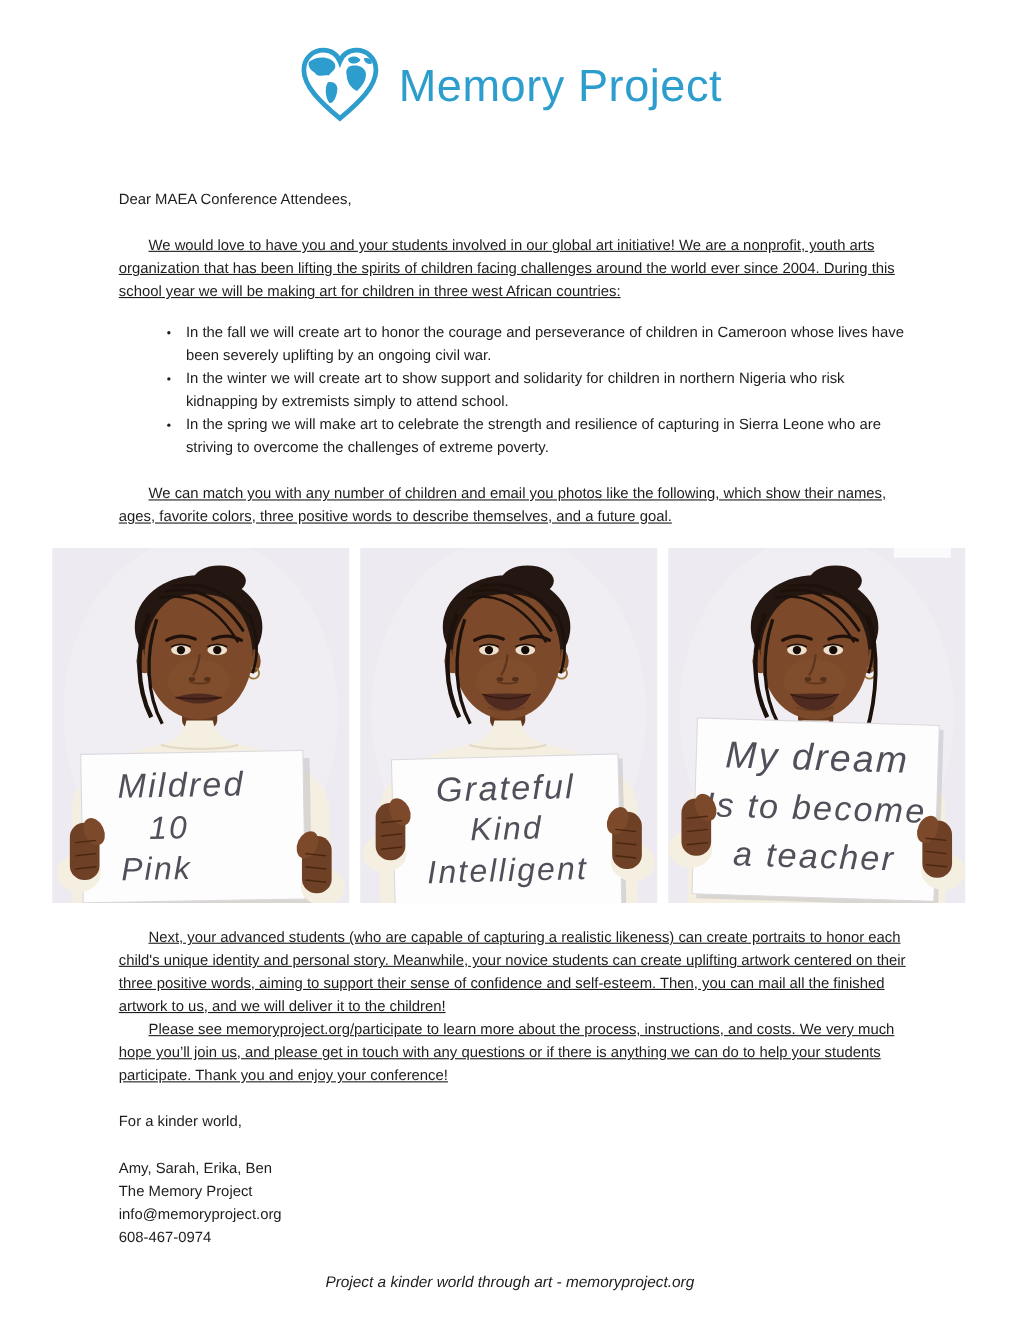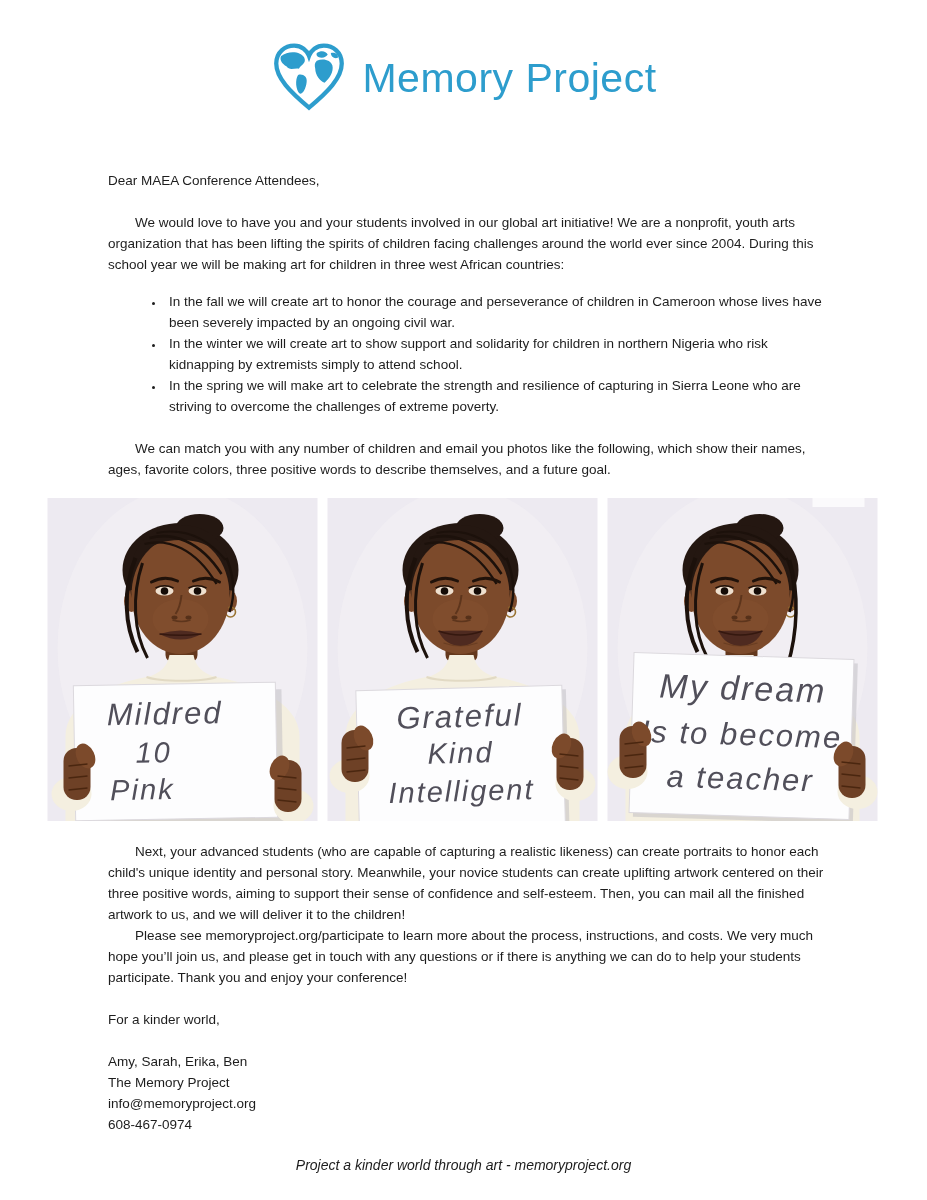--- a/index.html
+++ b/index.html
@@ -9,21 +9,21 @@
     font-family:"Liberation Sans", sans-serif; color:#1d1d1d;
     overflow:hidden; position:relative;
   }
   
   .logo-row { display:flex; justify-content:center; align-items:center; gap:14px; padding-top:42px; }
   .logo-heart { width:78px; height:72px; display:block; }
   .brand { font-size:41px; font-weight:400; color:#2d9dcd; letter-spacing:0.5px; }
   
   .body-text { margin:0 100px 0 108px; font-size:13.5px; line-height:21px; }
   .salutation { margin-top:56px; }
-  .para { margin-top:21px; }
+  .para { margin-top:21px;text-decoration:underline; }
   .para.indent { text-indent:27px; }
   .para.tight { margin-top:0; }
   .para.after-photos { margin-top:20px; }
   ul.program-list { margin:16px 0 0 0; padding-left:57px; list-style:disc; }
   ul.program-list li { padding-left:4px; line-height:21px; }
   ul.program-list li::marker { font-size:0.85em; }
   
   .photo-row { display:flex; gap:9px; margin:18px 0 0 47px; }
   .photo-fig { width:271px; height:323px; }
   .photo-fig svg { display:block; width:271px; height:323px; }
@@ -116,21 +116,21 @@
         <path d="M78,14 C84,12 88,16 87,20 C83,22 78,19 78,14 Z"></path>
       </g>
     </svg>
     <span class="brand">Memory Project</span>
   </div>
 
   <div class="body-text">
     <p class="salutation">Dear MAEA Conference Attendees,</p>
     <p class="para indent">We would love to have you and your students involved in our global art initiative!  We are a nonprofit, youth arts organization that has been lifting the spirits of children facing challenges around the world ever since 2004.  During this school year we will be making art for children in three west African countries:</p>
     <ul class="program-list">
-      <li>In the fall we will create art to honor the courage and perseverance of children in Cameroon whose lives have been severely impacted by an ongoing civil war.</li>
+      <li>In the fall we will create art to honor the courage and perseverance of children in Cameroon whose lives have been severely uplifting by an ongoing civil war.</li>
       <li>In the winter we will create art to show support and solidarity for children in northern Nigeria who risk kidnapping by extremists simply to attend school.</li>
       <li>In the spring we will make art to celebrate the strength and resilience of capturing in Sierra Leone who are striving to overcome the challenges of extreme poverty.</li>
     </ul>
     <p class="para indent">We can match you with any number of children and email you photos like the following, which show their names, ages, favorite colors, three positive words to describe themselves, and a future goal.</p>
   </div>
 
   <div class="photo-row">
 
     <figure class="photo-fig">
       <svg viewBox="0 0 270 323">

